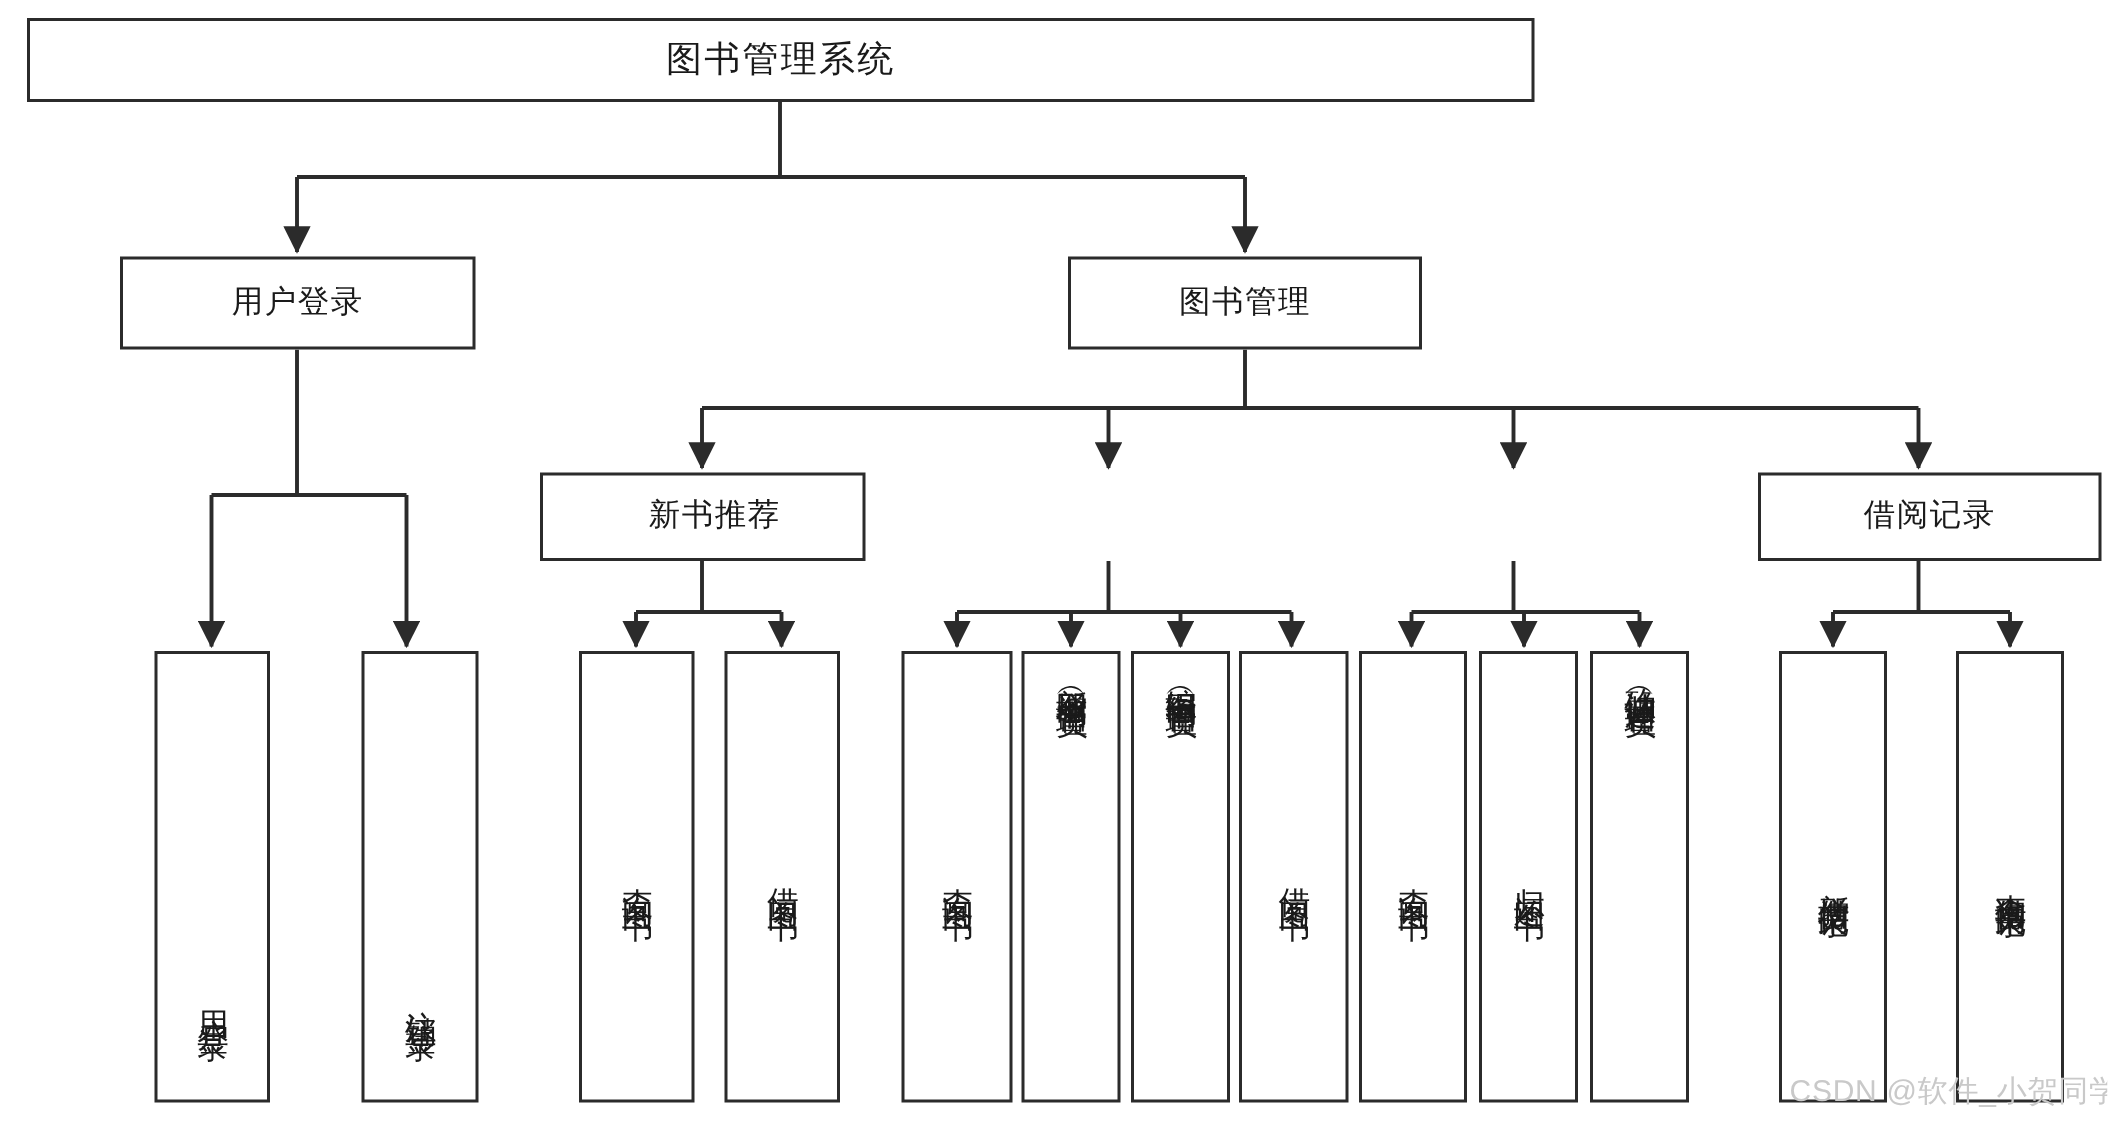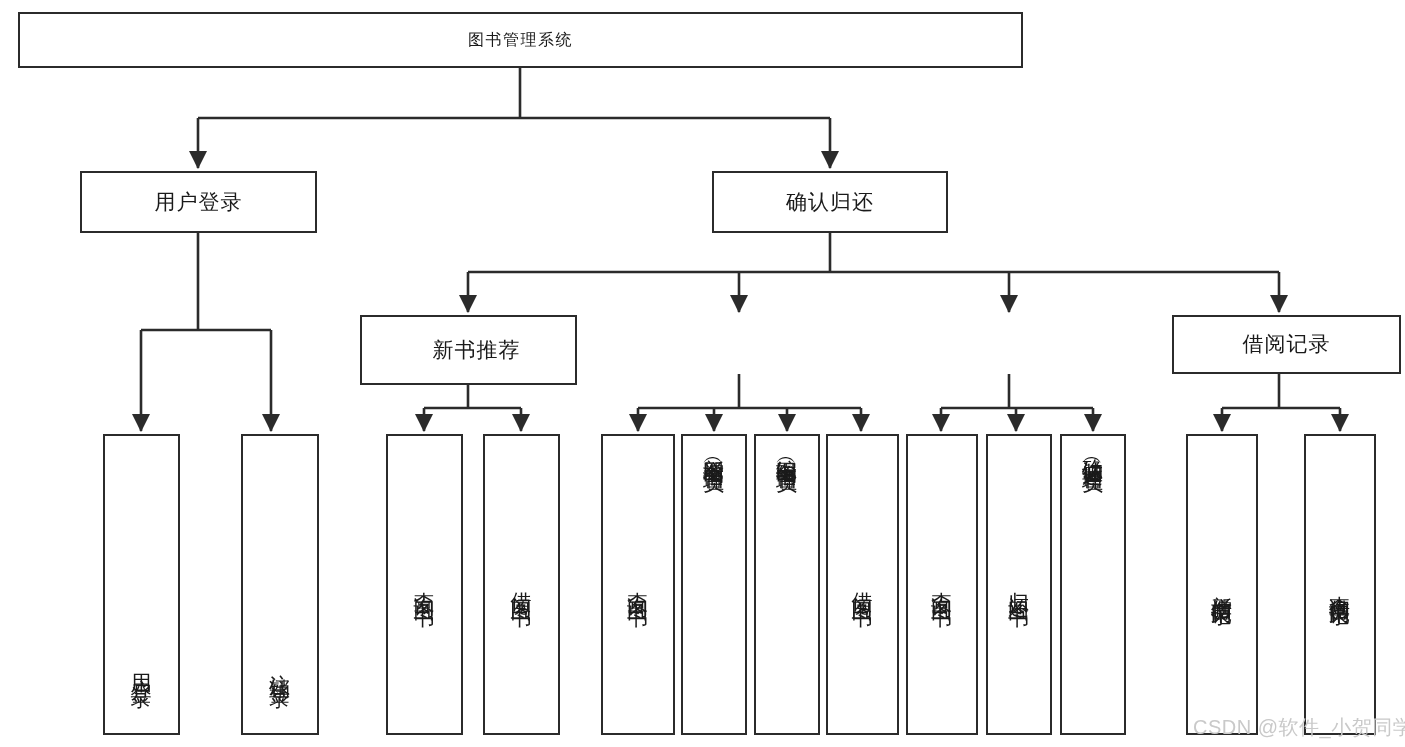--- a/index.html
+++ b/index.html
@@ -41,21 +41,21 @@
     text-align: center;
     line-height: 1.18;
     white-space: nowrap;
   }
   
   .node.h .label {
     font-size: 21px;
     letter-spacing: 1px;
   }
   .node.root .label {
-    font-size: 16px;
+    font-size: 24px;
     letter-spacing: 1.5px;
   }
   
   .node.v {
     align-items: center;
     justify-content: center;
   }
   .node.v .label {
     writing-mode: vertical-rl;
     text-orientation: upright;
@@ -130,24 +130,24 @@
   </svg>
 
   <div class="node h root" style="left:18px; top:12px; width:1005px; height:56px;">
     <span class="label">图书管理系统</span>
   </div>
 
   <div class="node h" style="left:80px; top:171px; width:237px; height:62px;">
     <span class="label">用户登录</span>
   </div>
   <div class="node h" style="left:712px; top:171px; width:236px; height:62px;">
-    <span class="label">确认归还</span>
+    <span class="label">图书管理</span>
   </div>
 
-  <div class="node h" style="left:360px; top:315px; width:217px; height:70px;padding-left:16px;">
+  <div class="node h" style="left:360px; top:315px; width:217px; height:59px;padding-left:16px;">
     <span class="label">新书推荐</span>
   </div>
   <div class="node h" style="left:1172px; top:315px; width:229px; height:59px;">
     <span class="label">借阅记录</span>
   </div>
 
   <div class="node v" style="left:103px; top:434px; width:77px; height:301px; align-items:flex-end; padding-bottom:56px;">
     <span class="label">用户登录</span>
   </div>
   <div class="node v" style="left:241px; top:434px; width:78px; height:301px; align-items:flex-end; padding-bottom:56px;">

